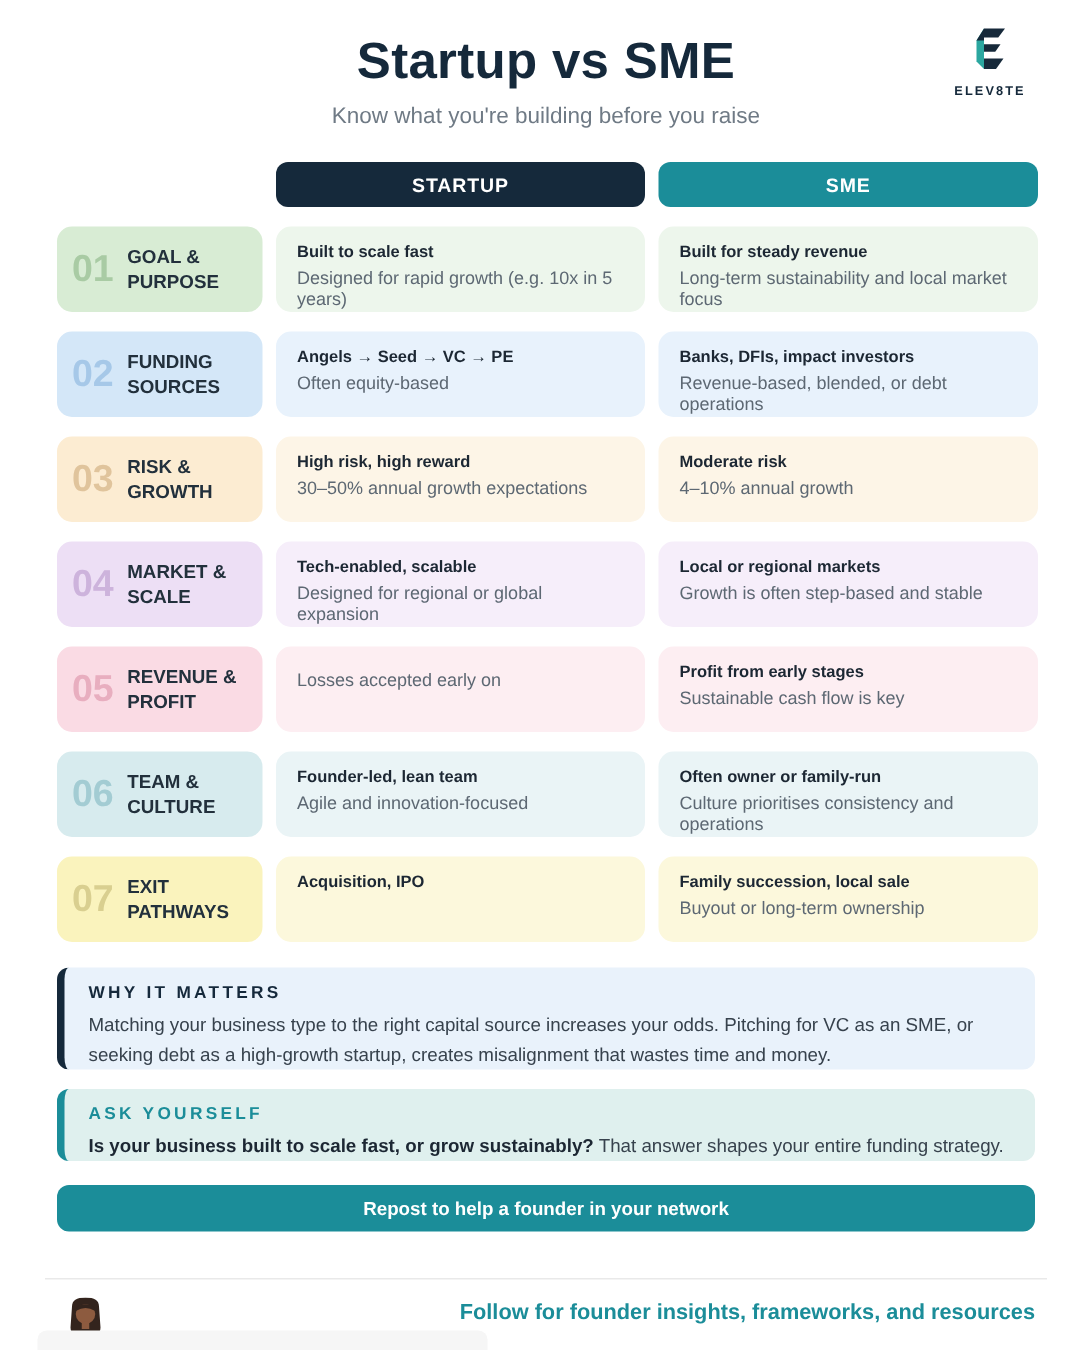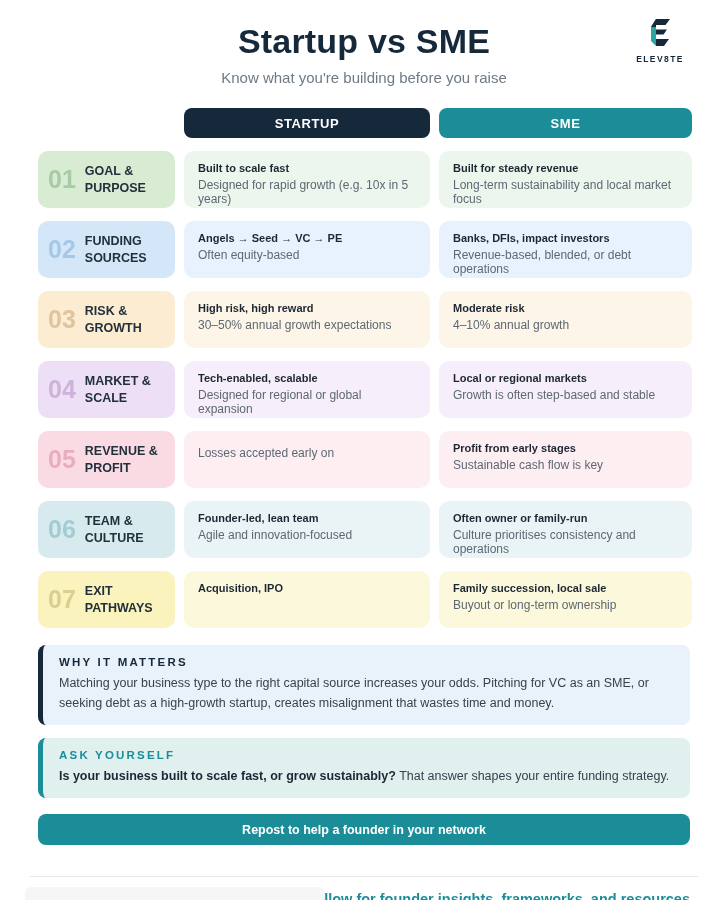--- a/index.html
+++ b/index.html
@@ -27,21 +27,21 @@
   .cell { border-radius:10px; min-height:57px; }
   .label-cell { background:var(--label-bg); display:flex; align-items:center; padding:0 0 0 10px; }
   .row-num { font-size:25px; font-weight:bold; color:var(--num-color); flex:none; }
   .row-label { font-size:12.5px; font-weight:bold; color:#22303c; line-height:1.3;
                margin-left:9px; text-transform:uppercase; max-width:86px; }
   .content-cell { background:var(--cell-bg); padding:11px 14px 0 14px; }
   .cell-title { font-size:11px; font-weight:bold; color:#1c2733; }
   .cell-sub { font-size:12px; color:#5d6873; margin-top:4px; }
 
   
-  .callout { margin-top:17px; border-radius:8px; padding:11px 16px 12px 16px; position:relative; }
+  .callout { margin-top:17px; border-radius:8px; padding:11px 16px 0 16px; position:relative; }
   .callout-why { background:#e9f2fb; border-left:5px solid var(--navy); }
   .callout-ask { background:#dff0ee; border-left:5px solid var(--teal); margin-top:13px; }
   .callout-head { font-size:11.5px; font-weight:bold; letter-spacing:2.2px; }
   .callout-why .callout-head { color:var(--navy); }
   .callout-ask .callout-head { color:var(--teal); }
   .callout-body { font-size:12.5px; color:#37424d; line-height:1.6; margin-top:5px; max-width:630px; }
   .callout-body b { color:#1c2733; }
 
   
   .cta { margin-top:16px; height:31px; background:var(--teal); border-radius:8px; border:none;

